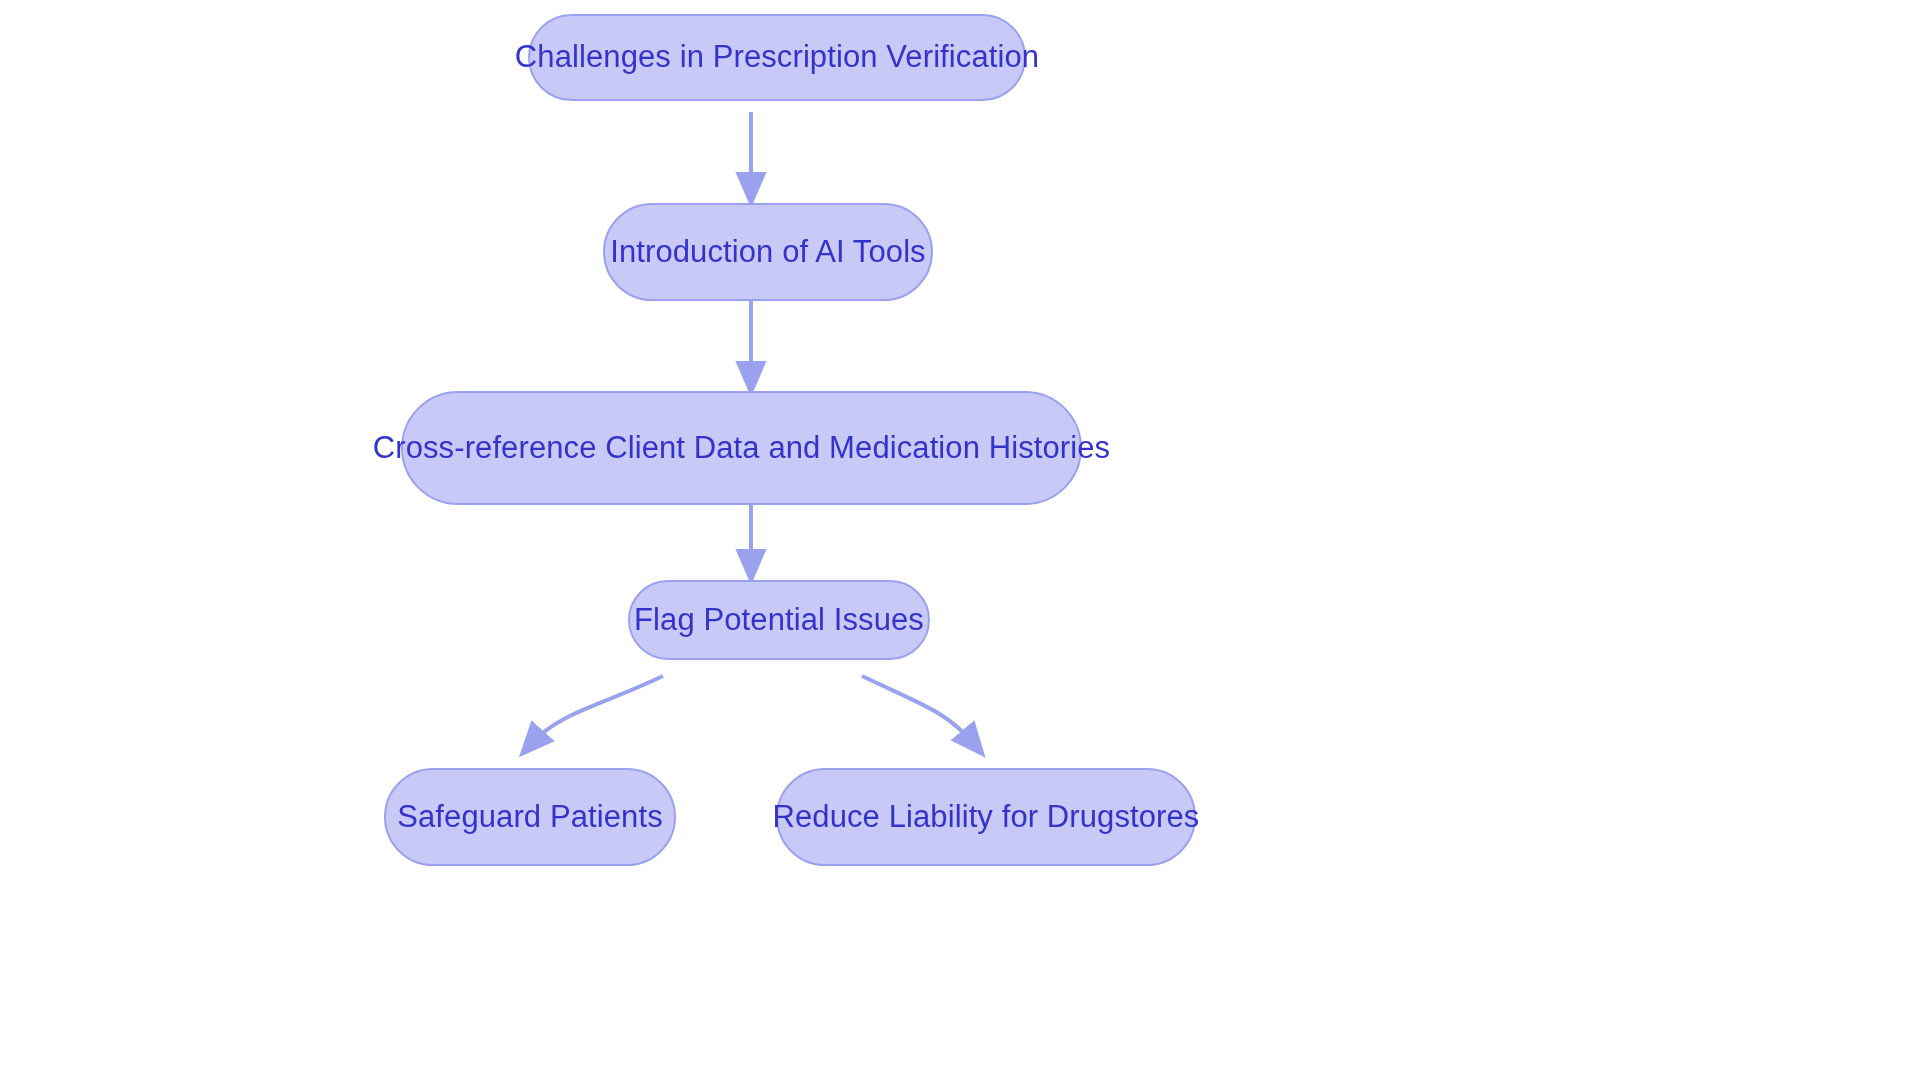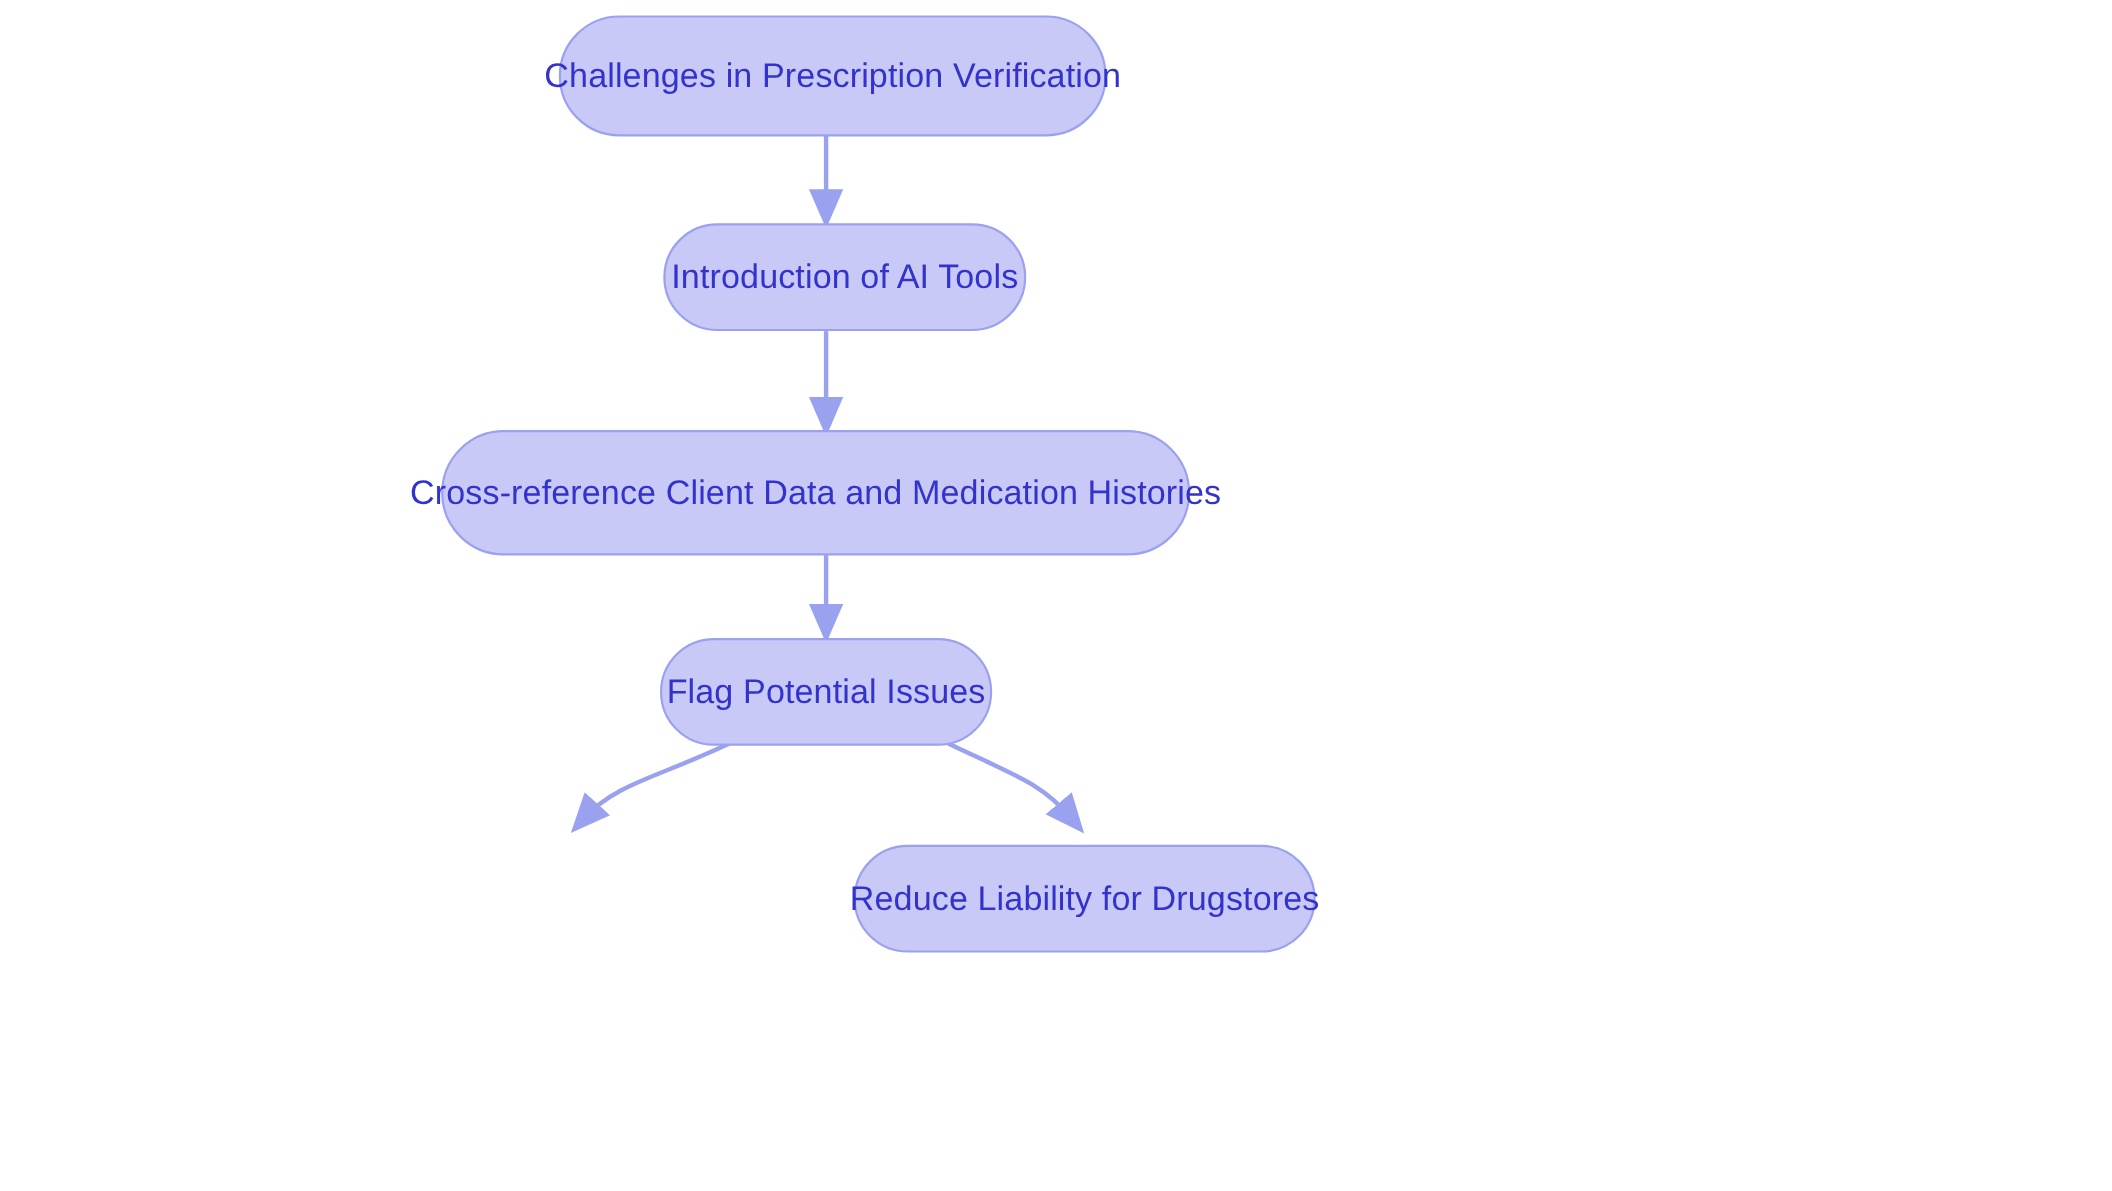--- a/index.html
+++ b/index.html
@@ -43,24 +43,24 @@
     text-align: center;
     z-index: 2;
   }
   .node-label {
     display: block;
     line-height: 1.1;
   }
   
   .stadium { border-radius: 999px; }
 
-  #n1 { left: 508px;  top: 14px;   width: 498px; height: 110px; }
+  #n1 { left: 528px;  top: 14px;   width: 498px; height: 87px; }
   #n2 { left: 603px;  top: 203px;  width: 330px; height: 98px; }
   #n3 { left: 401px;  top: 391px;  width: 681px; height: 114px; }
-  #n4 { left: 600px;  top: 580px;  width: 302px; height: 98px; }
+  #n4 { left: 628px;  top: 580px;  width: 302px; height: 80px; }
   #n5 { left: 384px;  top: 768px;  width: 292px; height: 98px; }
   #n6 { left: 764px;  top: 768px;  width: 420px; height: 98px; margin-left: 12px; }
 </style>
 </head>
 <body>
 
 <div id="stage">
 
   <svg id="edges" viewBox="0 0 1920 1083" width="1920" height="1083" xmlns="http://www.w3.org/2000/svg">
     <defs>
@@ -89,18 +89,21 @@
   </div>
 
   <div class="node stadium" id="n3">
     <span class="node-label">Cross-reference Client Data and Medication Histories</span>
   </div>
 
   <div class="node stadium" id="n4">
     <span class="node-label">Flag Potential Issues</span>
   </div>
 
+  <div class="node stadium" id="n5">
+    <span class="node-label">Safeguard Patients</span>
+  </div>
 
   <div class="node stadium" id="n6">
     <span class="node-label">Reduce Liability for Drugstores</span>
   </div>
 
 </div>
 
 </body></html>

